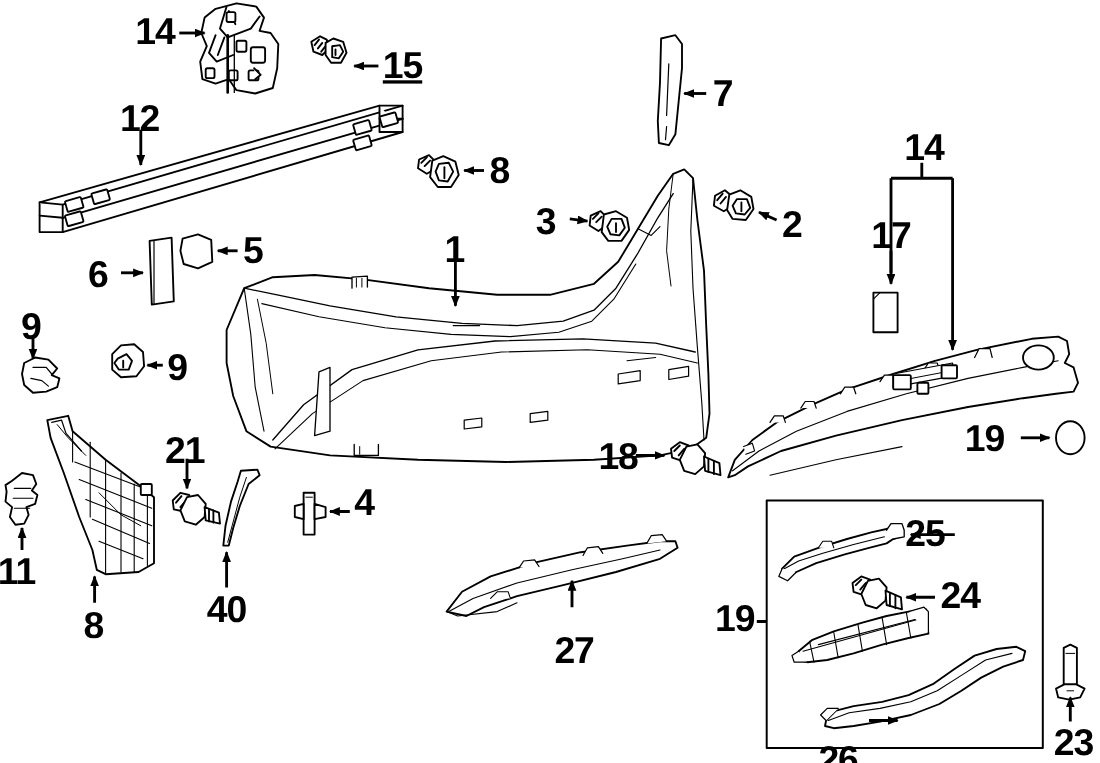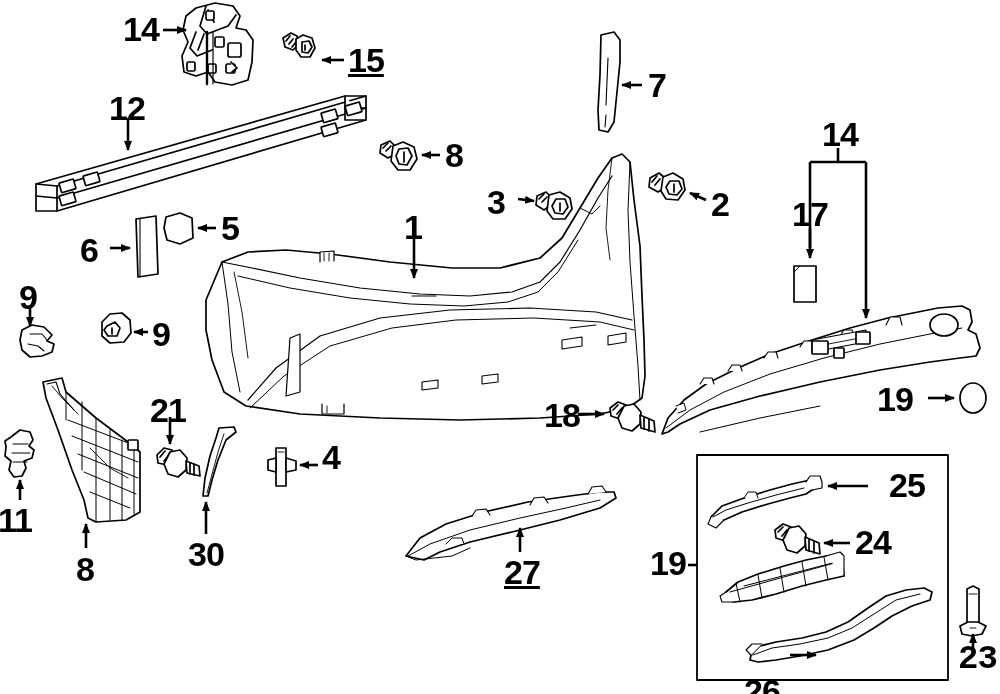--- a/index.html
+++ b/index.html
@@ -393,22 +393,22 @@
   <div class="lbl" style="left:152px;top:317px;">9</div>
   <div class="lbl" style="left:-2px;top:503px;">11</div>
   <div class="lbl" style="left:109px;top:91px;">12</div>
   <div class="lbl" style="left:445px;top:138px;">8</div>
   <div class="lbl" style="left:123px;top:12px;">14</div>
   <div class="lbl" style="left:348px;top:43px;text-decoration:underline;">15</div>
   <div class="lbl" style="left:822px;top:117px;">14</div>
   <div class="lbl" style="left:792px;top:197px;">17</div>
   <div class="lbl" style="left:544px;top:398px;">18</div>
   <div class="lbl" style="left:877px;top:382px;">19</div>
-  <div class="lbl" style="left:188px;top:537px;">30</div>
+  <div class="lbl" style="left:188px;top:537px;">40</div>
   <div class="lbl" style="left:150px;top:393px;">21</div>
   <div class="lbl" style="left:650px;top:546px;">19</div>
-  <div class="lbl" style="left:958px;top:642px;font-family:Liberation Mono, monospace;">23</div>
+  <div class="lbl" style="left:958px;top:658px;">23</div>
   <div class="lbl" style="left:855px;top:525px;">24</div>
-  <div class="lbl" style="left:889px;top:468px;">25</div>
+  <div class="lbl" style="left:823px;top:468px;">25</div>
   <div class="lbl" style="left:744px;top:674px;">26</div>
-  <div class="lbl" style="left:504px;top:555px;text-decoration:underline;">27</div>
+  <div class="lbl" style="left:504px;top:575px;">27</div>
 
 </div>
 
 </body></html>

